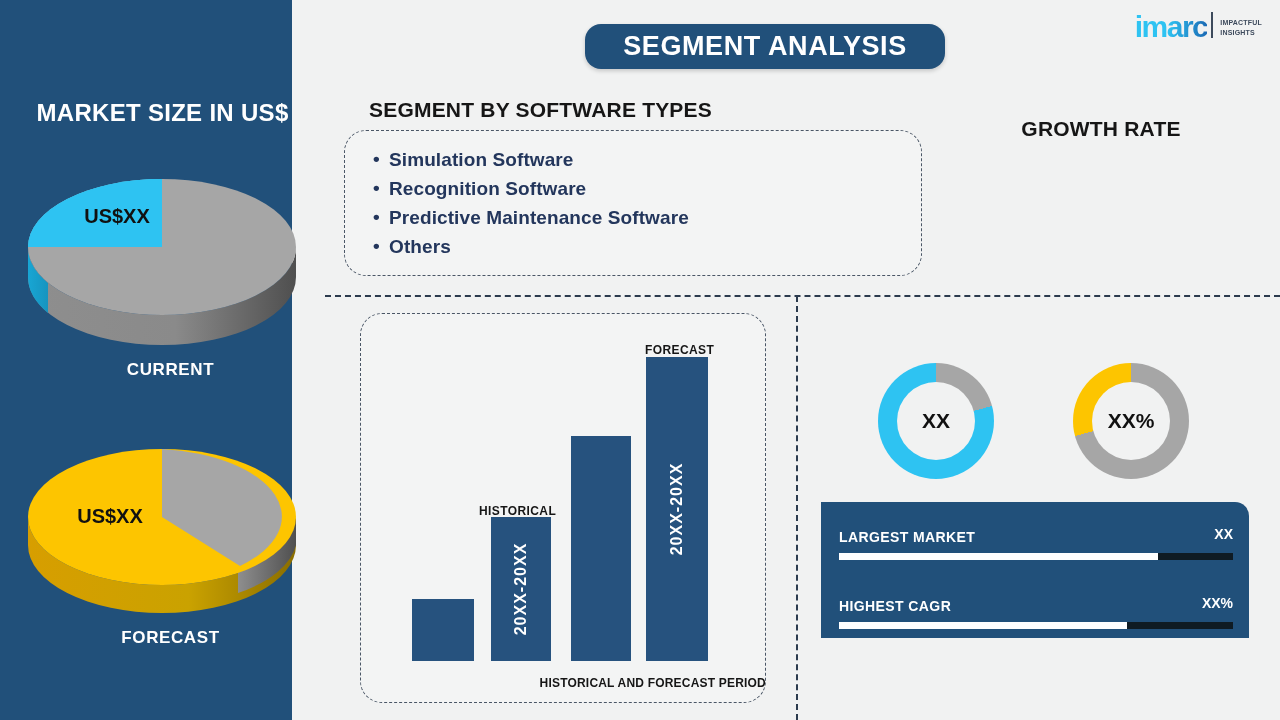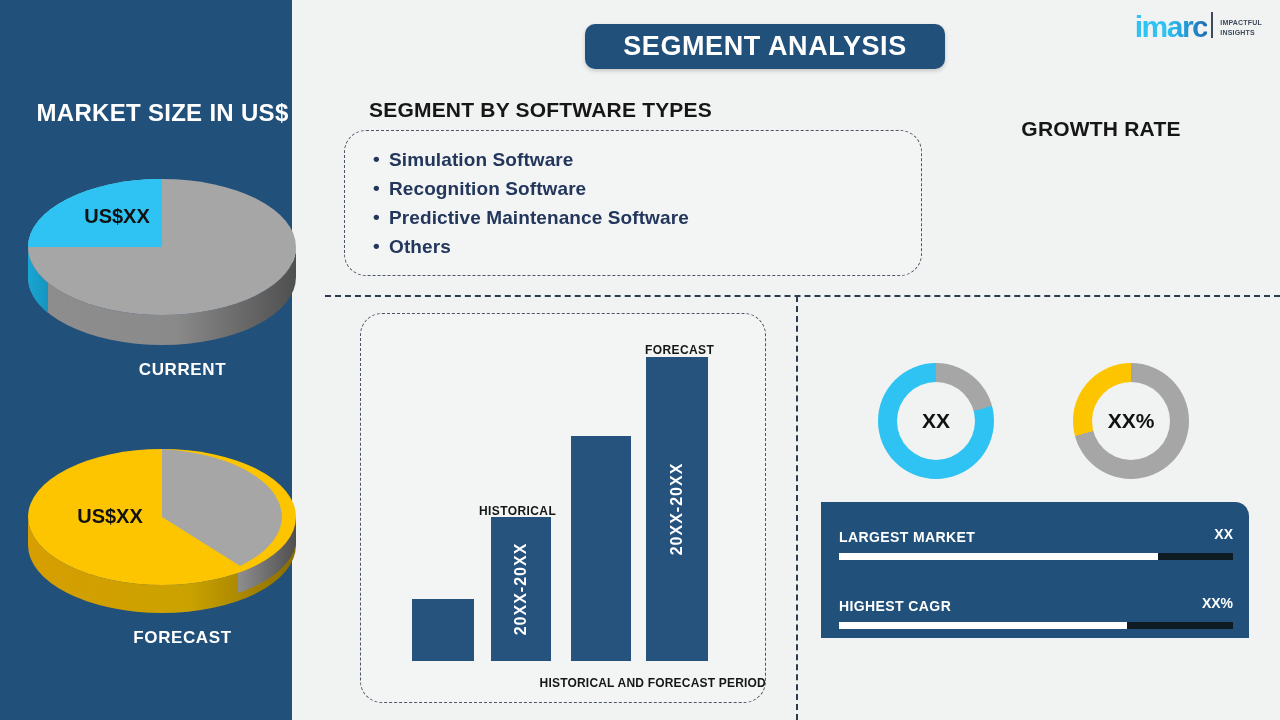--- a/index.html
+++ b/index.html
@@ -17,21 +17,21 @@
     background:#21507a;
   }
   .left-title {
     position:absolute; left:0; top:99px; width:325px; text-align:center;
     color:#ffffff; font-size:24px; font-weight:bold; letter-spacing:.3px;
   }
   .pie-wrap { position:absolute; left:0; width:325px; }
   .pie-wrap.top { top:155px; }
   .pie-wrap.bottom { top:425px; }
   .pie-caption {
-    position:absolute; left:12px; width:325px; text-align:center;
+    position:absolute; left:0; width:325px; text-align:center;
     color:#ffffff; font-size:17px; font-weight:bold; letter-spacing:.6px;padding-left:16px;
   }
   .pie-caption.top { top:360px; }
   .pie-caption.bottom { top:628px; }
   .pie-label {
     position:absolute; color:#111; font-weight:bold; font-size:20px;
     text-align:center; pointer-events:none;
   }
 
   
@@ -40,21 +40,21 @@
     border-top:2px dashed #2c3b4e;
   }
   .div-v {
     position:absolute; left:796px; top:296px; width:0; height:424px;
     border-left:2px dashed #2c3b4e;
   }
 
   
   .seg-title {
     position:absolute; left:585px; top:24px; width:360px; height:45px;
-    background:#21507a; border-radius:10px;
+    background:#21507a; border-radius:16px;
     color:#fff; font-size:27px; font-weight:bold; letter-spacing:.6px;
     display:flex; align-items:center; justify-content:center;
     box-shadow:0 2px 4px rgba(0,0,0,.18);
   }
   .logo { position:absolute; right:18px; top:12px; display:flex; align-items:flex-end; gap:4px; }
   .logo-mark {
     font-size:30px; font-weight:bold; letter-spacing:-1.5px; line-height:.9;
     background:linear-gradient(90deg,#2ec3f2 0%,#2ec3f2 45%,#1b6bb5 100%);
     -webkit-background-clip:text; background-clip:text; color:transparent;
     position:relative;

